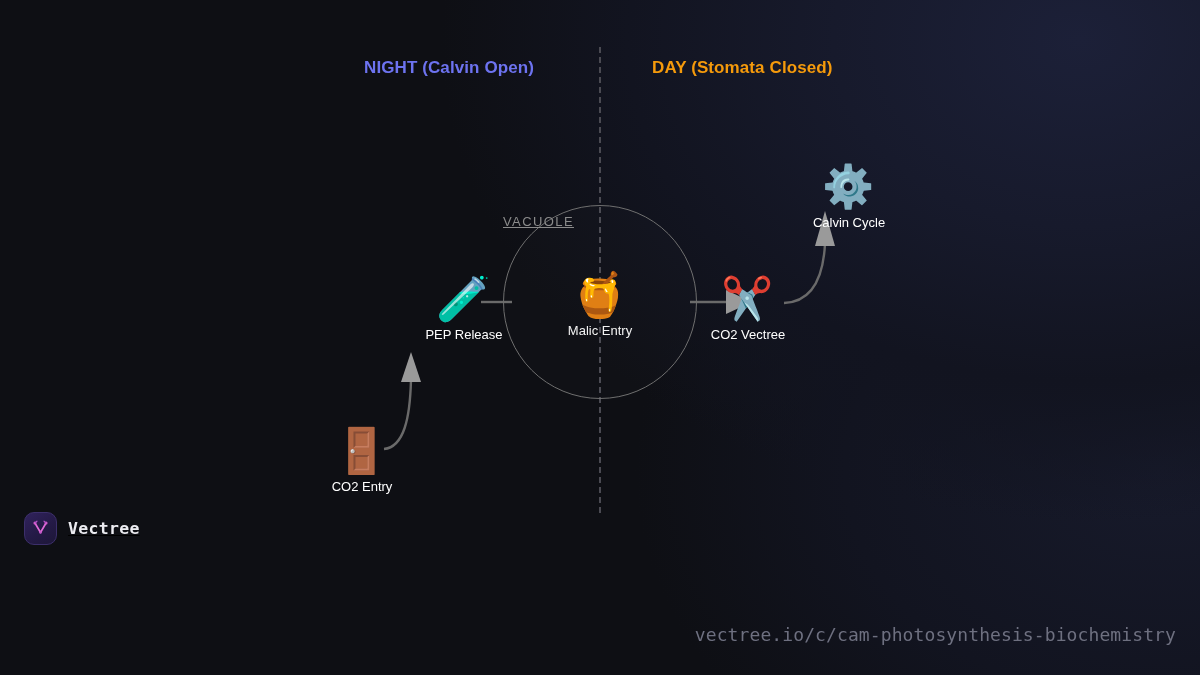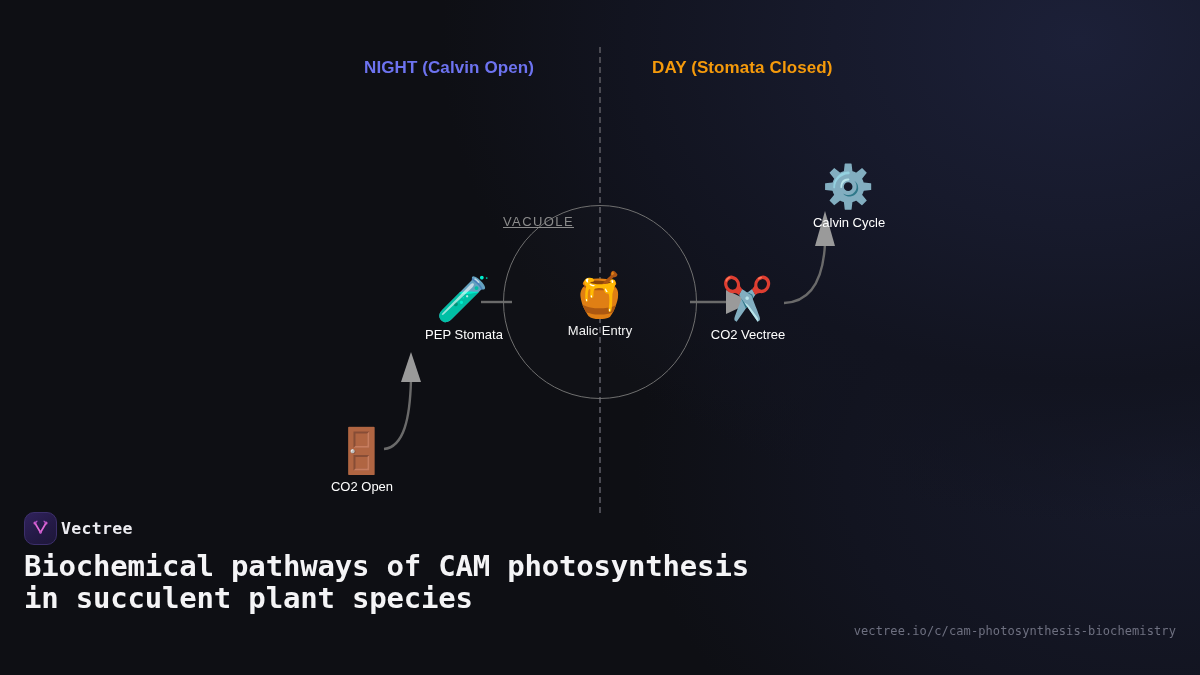--- a/index.html
+++ b/index.html
@@ -102,21 +102,22 @@
   #node-co2rel   { left: 748px; top: 272px; }
   #node-calvin   { left: 849px; top: 160px; }
 
   
   #brand {
     position: absolute;
     left: 24px;
     top: 512px;
     display: flex;
     align-items: center;
-    gap: 4px;
+    gap: 11px;
+    text-decoration: underline;
   }
   #brand-logo {
     width: 33px;
     height: 33px;
     border-radius: 10px;
     background: linear-gradient(145deg, #30225c 0%, #241a46 55%, #1d1738 100%);
     border: 1px solid #3c2f6b;
     display: flex;
     align-items: center;
     justify-content: center;
@@ -141,21 +142,21 @@
     line-height: 32px;
     color: #f4f4f6;
     letter-spacing: -0.2px;
   }
 
   #footer-url {
     position: absolute;
     right: 24px;
     top: 624px;
     font-family: "DejaVu Sans Mono", monospace;
-    font-size: 12px;
+    font-size: 18px;
     color: #6e7080;
     letter-spacing: 0.1px;
   }
 </style>
 </head>
 <body>
 
 <div id="stage">
 
   <div id="phase-night" class="phase-label">NIGHT (Calvin Open)</div>
@@ -180,26 +181,26 @@
 
     <path d="M784 303 C 810 302, 823 281, 825 244" fill="none" stroke="#6a6a6a" stroke-width="2.4"></path>
     <path d="M825 211 L835 246 L815 246 Z" fill="#9a9a9a"></path>
   </svg>
 
   <div id="vacuole-circle"></div>
   <div id="vacuole-title">VACUOLE</div>
 
   <div class="node" id="node-co2entry">
     <span class="glyph">🚪</span>
-    <span class="nlabel">CO2 Open</span>
+    <span class="nlabel">CO2 Entry</span>
   </div>
 
   <div class="node" id="node-pep">
     <span class="glyph">🧪</span>
-    <span class="nlabel">PEP Stomata</span>
+    <span class="nlabel">PEP Release</span>
   </div>
 
   <div class="node" id="node-malic">
     <span class="glyph">🍯</span>
     <span class="nlabel">Malic Entry</span>
   </div>
 
   <div class="node" id="node-co2rel">
     <span class="glyph small">✂️</span>
     <span class="nlabel">CO2 Vectree</span>
@@ -216,17 +217,16 @@
         <path d="M5 5 L12 17 L19 5" fill="none" stroke="#e06ad8" stroke-width="2.1" stroke-linecap="round" stroke-linejoin="round"></path>
         <circle cx="5" cy="5" r="1.9" fill="#d95fd0"></circle>
         <circle cx="19" cy="5" r="1.9" fill="#d95fd0"></circle>
         <circle cx="12" cy="17" r="1.6" fill="#c457c8"></circle>
         <path d="M5 5 L7.5 2.8 M19 5 L16.5 2.8" stroke="#b451c9" stroke-width="1.5" stroke-linecap="round"></path>
       </svg>
     </div>
     <div id="brand-name">Vectree</div>
   </div>
 
-  <div id="page-title">Biochemical pathways of CAM photosynthesis in succulent plant species</div>
 
   <div id="footer-url">vectree.io/c/cam-photosynthesis-biochemistry</div>
 
 </div>
 
 </body></html>

